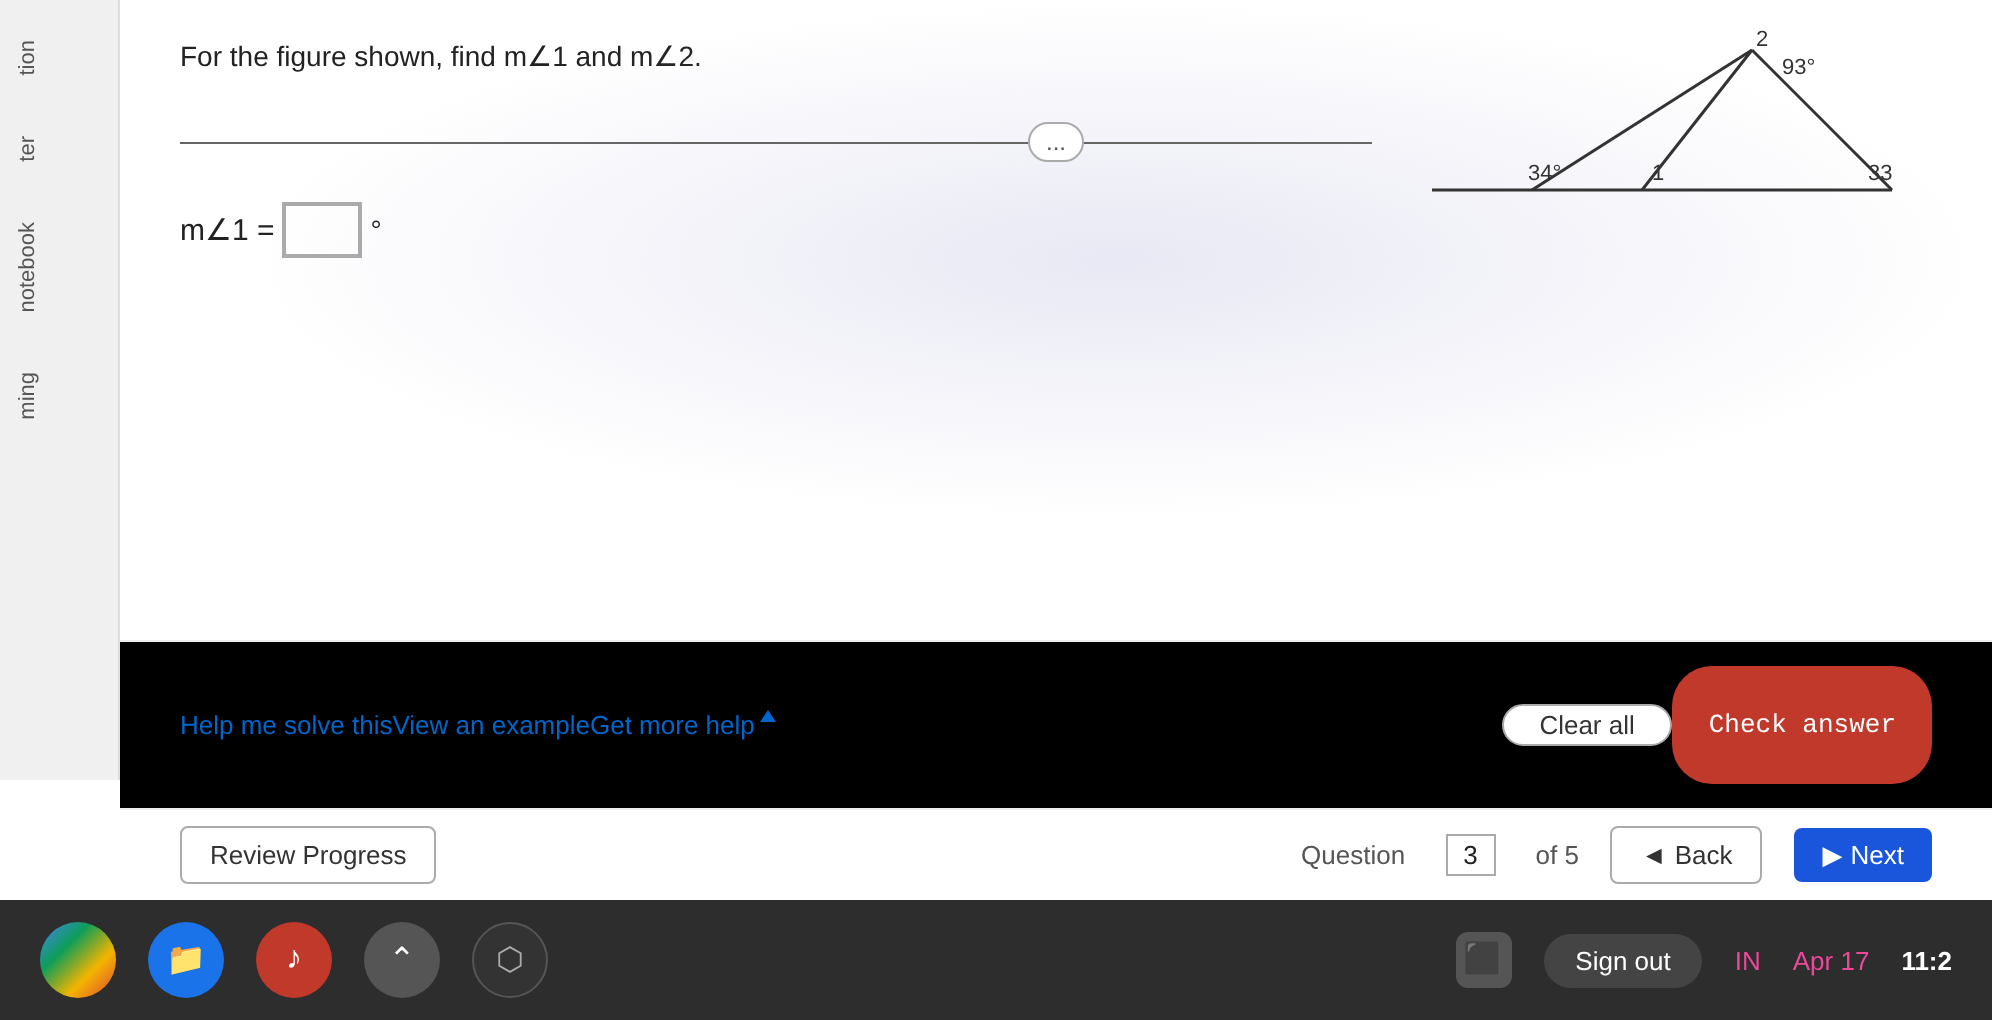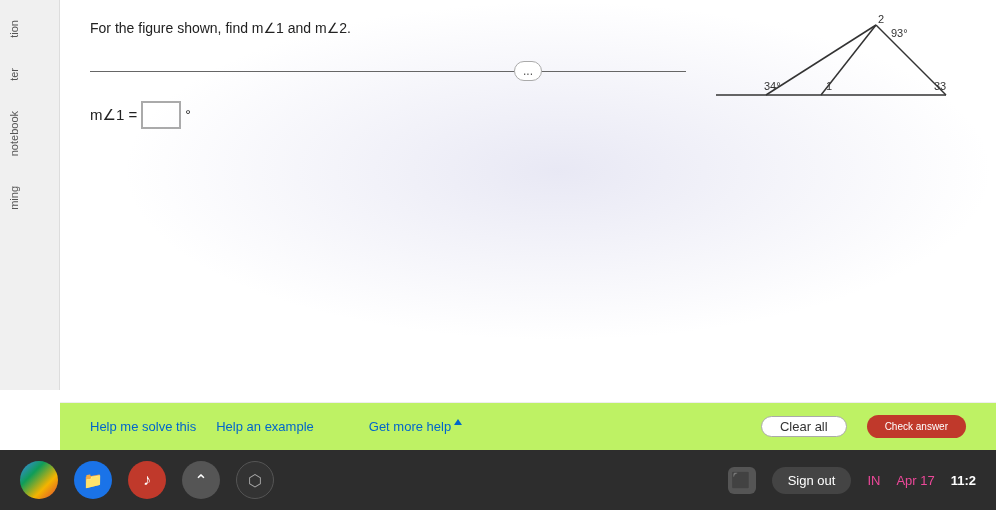--- a/index.html
+++ b/index.html
@@ -130,46 +130,44 @@
 
     .degree-symbol {
       font-size: 14px;
       color: #222;
     }
 
     
     .action-bar {
       margin-left: 60px;
       padding: 12px 30px;
-      background: #bef264;
+      background: #000000;
       border-top: 1px solid #eee;
       display: flex;
       align-items: center;
-      gap: 20px;
     }
 
     .help-link {
       color: #0066cc;
       font-size: 13px;
       cursor: pointer;
       text-decoration: none;
       background: none;
       border: none;
     }
 
     .get-more-help {
       display: flex;
       align-items: flex-start;
       gap: 3px;
       color: #0066cc;
       font-size: 13px;
       cursor: pointer;
       background: none;
       border: none;
-      margin-left: 35px;
     }
 
     .chevron-up {
       width: 0;
       height: 0;
       border-left: 4px solid transparent;
       border-right: 4px solid transparent;
       border-bottom: 6px solid #0066cc;
       display: inline-block;
     }
@@ -183,24 +181,25 @@
       padding: 2px 18px;
       font-size: 13px;
       cursor: pointer;
       color: #333;
     }
 
     .check-answer-btn {
       background: #c0392b;
       border: none;
       border-radius: 20px;
-      padding: 6px 18px;
-      font-size: 10px;
+      padding: 22px 18px;
+      font-size: 13px;
       cursor: pointer;
       color: #fff;
+      font-family: Liberation Mono, monospace;
     }
 
     
     .nav-bar {
       margin-left: 60px;
       padding: 8px 30px;
       background: #fff;
       display: flex;
       align-items: center;
       gap: 16px;
@@ -377,30 +376,45 @@
 
     <div class="answer-area">
       <span>m∠1 =</span>
       <input class="angle-input" type="text" value="" style="">
       <span class="degree-symbol">°</span>
     </div>
   </div>
 
   <div class="action-bar">
     <button class="help-link">Help me solve this</button>
-    <button class="help-link">Help an example</button>
+    <button class="help-link">View an example</button>
     <button class="get-more-help">
       <span>Get more help</span>
       <span class="chevron-up"></span>
     </button>
     <div class="spacer"></div>
     <button class="clear-all-btn">Clear all</button>
     <button class="check-answer-btn">Check answer</button>
   </div>
 
+  <div class="nav-bar">
+    <button class="review-btn">Review Progress</button>
+    <div class="nav-spacer"></div>
+    <span class="question-label">Question</span>
+    <span class="question-num">3</span>
+    <span class="question-label">of 5</span>
+    <button class="back-btn">
+      <span>◄</span>
+      <span>Back</span>
+    </button>
+    <button class="next-btn">
+      <span>▶</span>
+      <span>Next</span>
+    </button>
+  </div>
 </div>
 
 <div class="taskbar">
   <div class="taskbar-icon chrome-icon"></div>
   <div class="taskbar-icon taskbar-blue">
     <span style="color:#fff;font-size:16px;">📁</span>
   </div>
   <div class="taskbar-icon taskbar-red">
     <span style="color:#fff;font-size:16px;">♪</span>
   </div>

